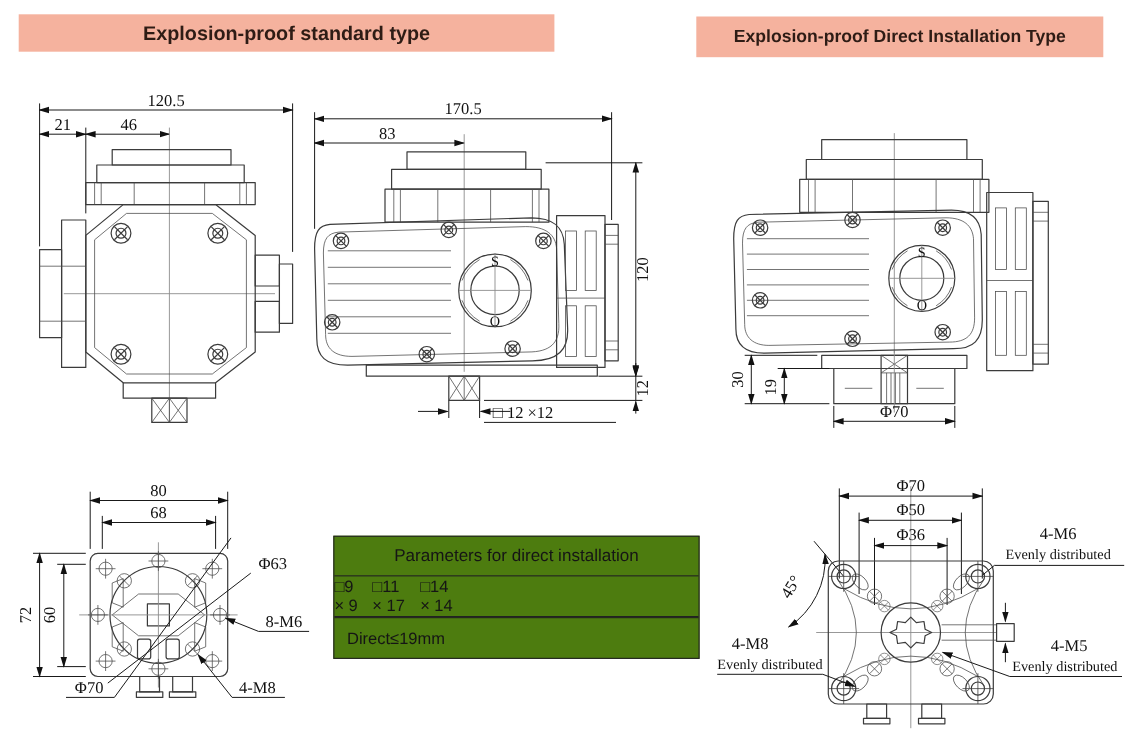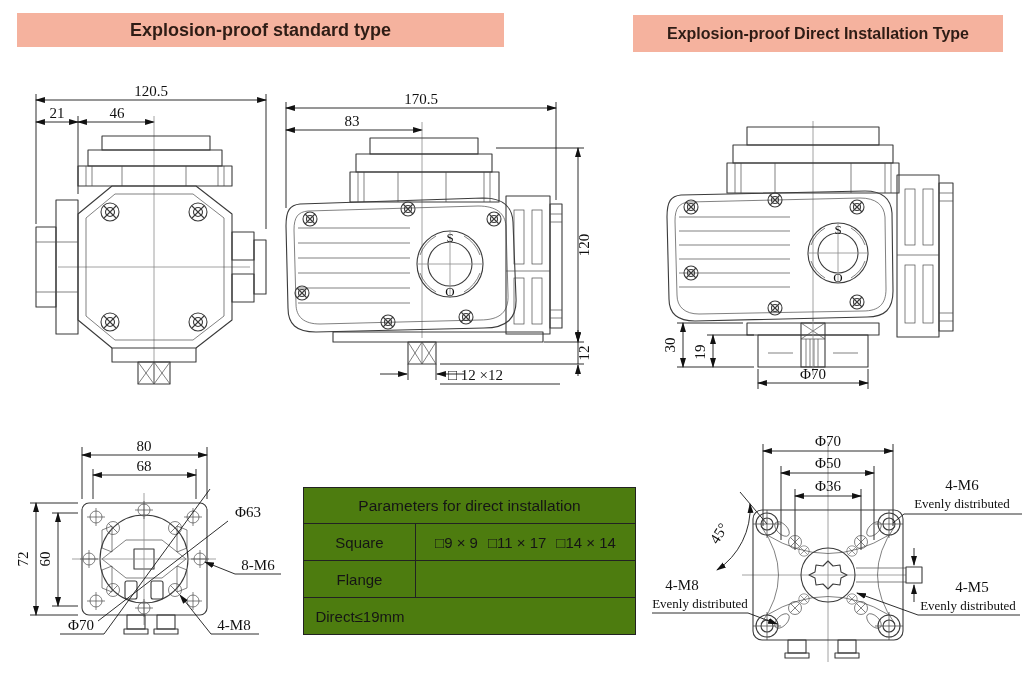--- a/index.html
+++ b/index.html
@@ -342,29 +342,27 @@
       <line class="dim" x1="90" y1="201" x2="196" y2="56"></line>
       <text class="dt" x="220" y="197" text-anchor="middle">4-M8</text>
       <line class="dim" x1="197" y1="201" x2="245" y2="201"></line>
       <line class="dim" x1="197" y1="201" x2="166" y2="162" marker-end="url(#arr)"></line>
     </g>
   </svg>
 
   <div class="ptable">
     <div class="thead">Parameters for direct installation</div>
     <div class="trow">
-      <div class="tc c1">Square</div>
       <div class="tc opts">
         <span>□9 × 9</span>
         <span>□11 × 17</span>
         <span>□14 × 14</span>
       </div>
     </div>
     <div class="trow">
-      <div class="tc c1">Flange</div>
     </div>
     <div class="trow">
       <div class="tc">
         <span>Direct≤19mm</span>
       </div>
     </div>
   </div>
 
   <svg style="left:650px;top:420px" width="374" height="258" viewBox="0 0 374 258">
     <g>

